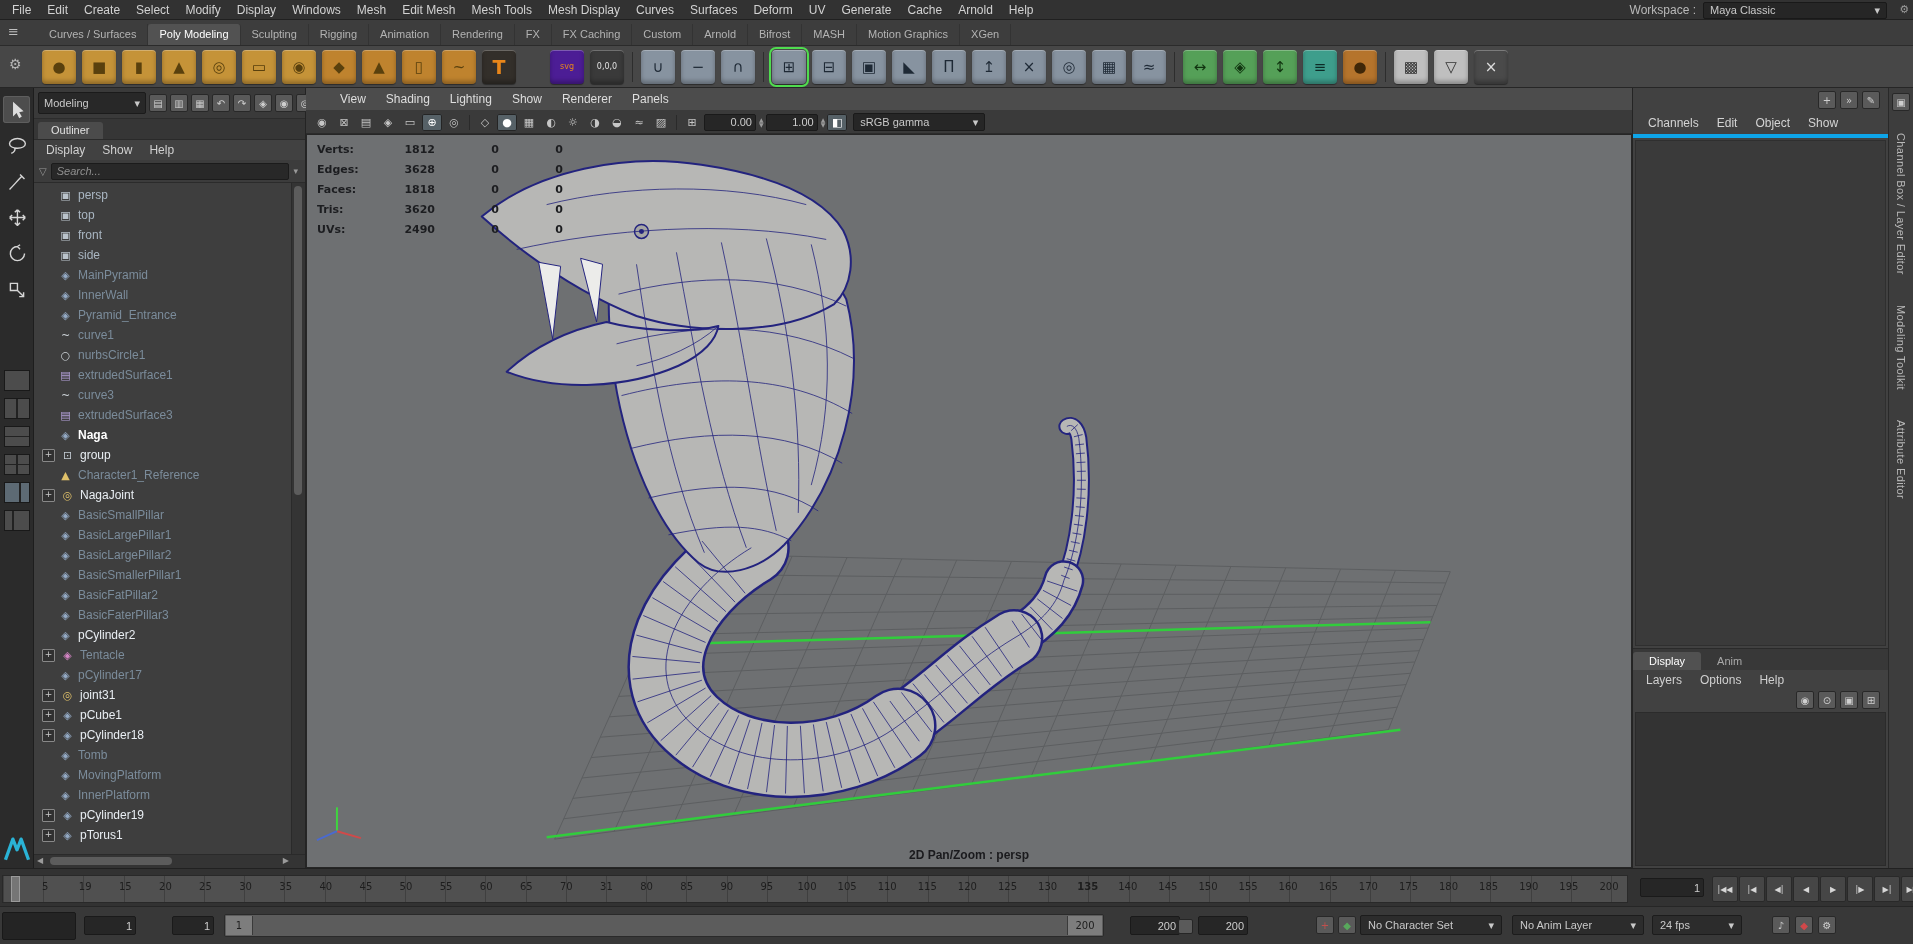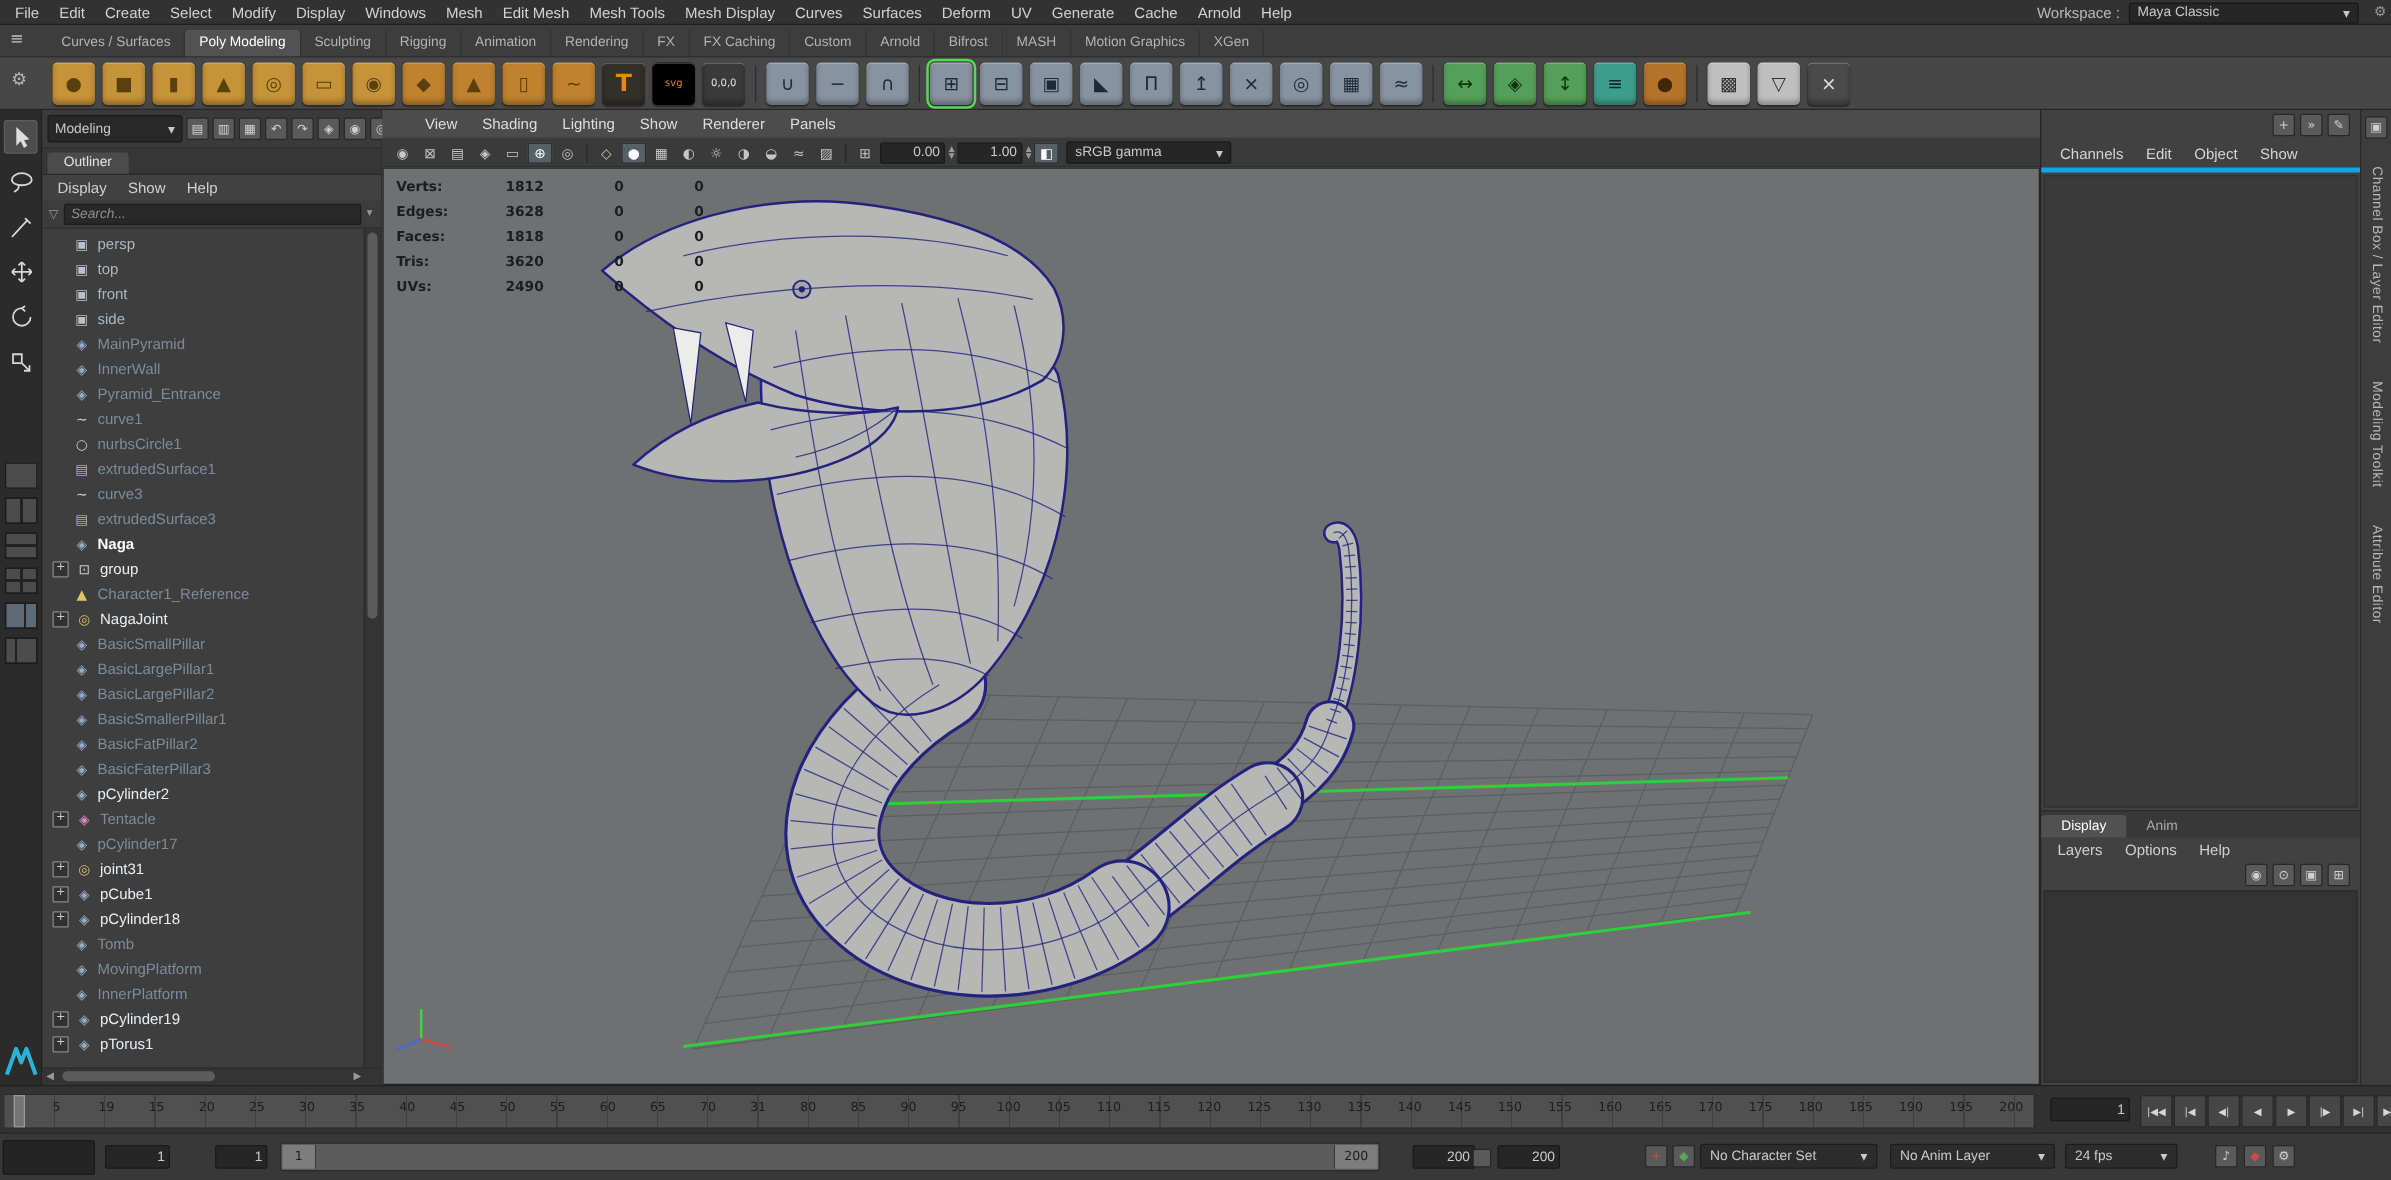--- a/index.html
+++ b/index.html
@@ -206,21 +206,21 @@
     <span class="shelf-icon" style="background: rgb(197, 147, 56); color: rgb(89, 64, 13);">▮</span>
     <span class="shelf-icon" style="background: rgb(197, 147, 56); color: rgb(89, 64, 13);">▲</span>
     <span class="shelf-icon" style="background: rgb(197, 147, 56); color: rgb(89, 64, 13);">◎</span>
     <span class="shelf-icon" style="background: rgb(197, 147, 56); color: rgb(89, 64, 13);">▭</span>
     <span class="shelf-icon" style="background: rgb(197, 147, 56); color: rgb(89, 64, 13);">◉</span>
     <span class="shelf-icon" style="background: rgb(191, 131, 46); color: rgb(89, 64, 13);">◆</span>
     <span class="shelf-icon" style="background: rgb(191, 131, 46); color: rgb(89, 64, 13);">▲</span>
     <span class="shelf-icon" style="background: rgb(191, 131, 46); color: rgb(89, 64, 13);">▯</span>
     <span class="shelf-icon" style="background: rgb(191, 131, 46); color: rgb(89, 64, 13);">~</span>
     <span class="shelf-icon big" style="background: rgb(51, 47, 42); color: rgb(232, 134, 26);">T</span>
-    <span class="shelf-icon tiny" style="background: #000000; color: rgb(232, 134, 26);">svg</span>
+    <span class="shelf-icon tiny" style="background: #4c1d95; color: rgb(232, 134, 26); margin-left: 28px;">svg</span>
     <span class="shelf-icon tiny" style="background: rgb(58, 58, 58); color: rgb(224, 224, 224);">0,0,0</span>
     <span class="shelf-sep"></span>
     <span class="shelf-icon" style="background: rgb(135, 147, 160); color: rgb(30, 41, 53);">∪</span>
     <span class="shelf-icon" style="background: rgb(135, 147, 160); color: rgb(30, 41, 53);">−</span>
     <span class="shelf-icon" style="background: rgb(135, 147, 160); color: rgb(30, 41, 53);">∩</span>
     <span class="shelf-sep"></span>
     <span class="shelf-icon active" style="background: rgb(135, 147, 160); color: rgb(30, 41, 53);">⊞</span>
     <span class="shelf-icon" style="background: rgb(135, 147, 160); color: rgb(30, 41, 53);">⊟</span>
     <span class="shelf-icon" style="background: rgb(135, 147, 160); color: rgb(30, 41, 53);">▣</span>
     <span class="shelf-icon" style="background: rgb(135, 147, 160); color: rgb(30, 41, 53);">◣</span>
@@ -711,20 +711,21 @@
           <span class="hud-v2">0</span>
           <span class="hud-v3">0</span>
         </div>
         <div class="hud-row">
           <span class="hud-label">UVs:</span>
           <span class="hud-v1">2490</span>
           <span class="hud-v2">0</span>
           <span class="hud-v3">0</span>
         </div>
       </div>
+    <div class="overlay-label">2D Pan/Zoom : persp</div>
   </div>
 </div>
 
 <div id="channel-panel">
   <div class="cb-corner" id="cb-corner">
       <span class="mini-icon">+</span>
       <span class="mini-icon">»</span>
       <span class="mini-icon">✎</span>
     </div>
   <div class="cb-menus" id="cb-menus">
@@ -781,21 +782,21 @@
       <span class="tick-label" style="left: 683.683px;">85</span>
       <span class="tick-label" style="left: 723.782px;">90</span>
       <span class="tick-label" style="left: 763.881px;">95</span>
       <span class="tick-label" style="left: 803.98px;">100</span>
       <span class="tick-label" style="left: 844.079px;">105</span>
       <span class="tick-label" style="left: 884.178px;">110</span>
       <span class="tick-label" style="left: 924.277px;">115</span>
       <span class="tick-label" style="left: 964.376px;">120</span>
       <span class="tick-label" style="left: 1004.48px;">125</span>
       <span class="tick-label" style="left: 1044.57px;">130</span>
-      <span class="tick-label" style="left: 1084.67px;">135</span>
+      <span class="tick-label" style="left: 1084.67px; font-weight: bold;">135</span>
       <span class="tick-label" style="left: 1124.77px;">140</span>
       <span class="tick-label" style="left: 1164.87px;">145</span>
       <span class="tick-label" style="left: 1204.97px;">150</span>
       <span class="tick-label" style="left: 1245.07px;">155</span>
       <span class="tick-label" style="left: 1285.17px;">160</span>
       <span class="tick-label" style="left: 1325.27px;">165</span>
       <span class="tick-label" style="left: 1365.37px;">170</span>
       <span class="tick-label" style="left: 1405.47px;">175</span>
       <span class="tick-label" style="left: 1445.56px;">180</span>
       <span class="tick-label" style="left: 1485.66px;">185</span>

